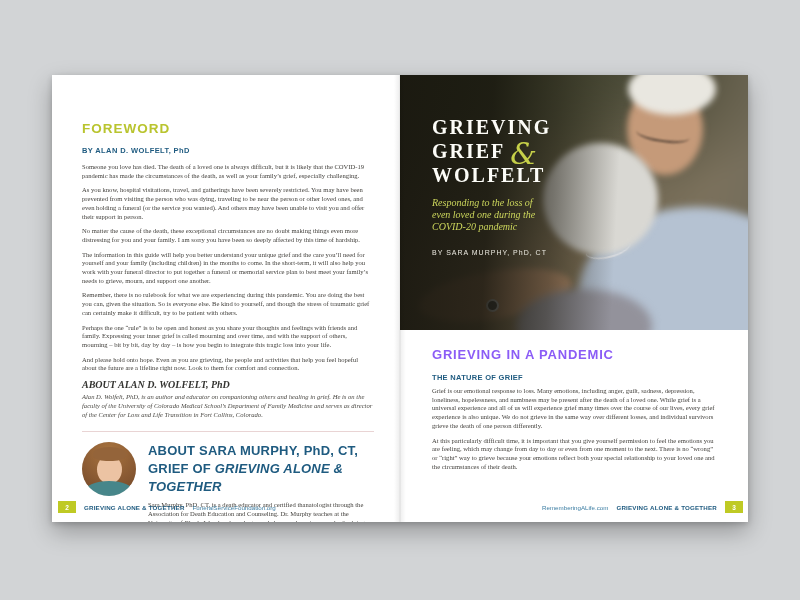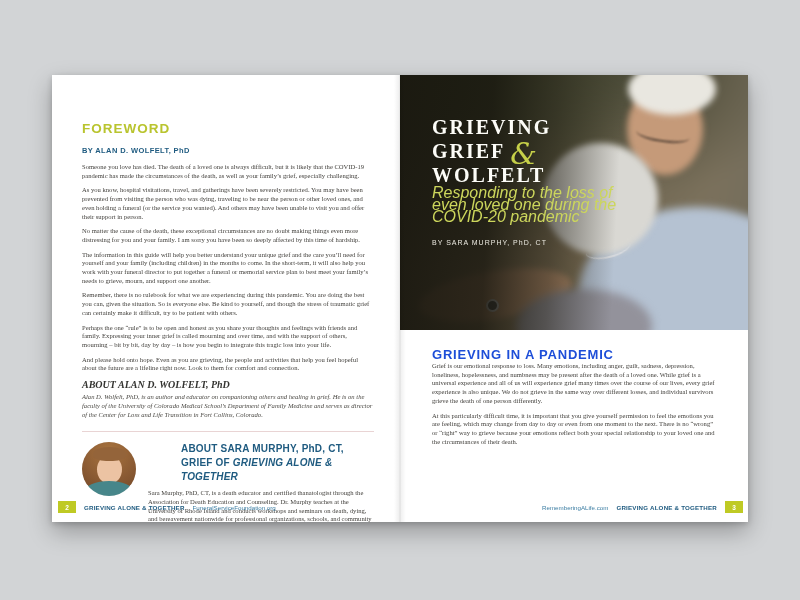--- a/index.html
+++ b/index.html
@@ -30,21 +30,21 @@
             background:#e9e4de; flex:none; }
   .avatar-hair { position:absolute; left:-5px; top:-7px; width:64px; height:58px; border-radius:50%;
                  background:radial-gradient(circle at 50% 30%, #a8743f 0%, #8a5a33 55%, #6e4526 100%); }
   .avatar-face { position:absolute; left:15px; top:13px; width:25px; height:29px; border-radius:50%;
                  background:#ecc3a3; }
   .avatar-bangs { position:absolute; left:11px; top:5px; width:33px; height:14px;
                   border-radius:50% 50% 40% 40%; background:#94643a; }
   .avatar-top { position:absolute; bottom:-5px; left:3px; width:48px; height:20px;
                 border-radius:50% 50% 0 0; background:#47868a; }
   .sara-text { flex:1; }
-  .sara-h { color:#1f5b80; font-size:10px; font-weight:bold; line-height:1.4; letter-spacing:0.2px;margin-left:33px; }
+  .sara-h { color:#1f5b80; font-size:13px; font-weight:bold; line-height:1.4; letter-spacing:0.2px; }
   .sara-h .it { font-style:italic; }
   .sara-t { font-family:"Liberation Serif", serif; font-size:6.6px; line-height:1.35;
             color:#44423e; margin-top:5px; }
 
   
   .footer { position:absolute; bottom:9px; display:flex; align-items:center; gap:8px; z-index:4; }
   .footer-left { left:6px; }
   .footer-right { right:5px; }
   .pagenum { width:18px; height:12px; background:#bfca24; color:#ffffff; font-size:6.5px;
              font-weight:bold; display:flex; align-items:center; justify-content:center; }
@@ -76,26 +76,26 @@
            background:#3a3f45; border:2px solid #c9ccd1; filter:blur(0.5px); }
   .cover-shade { position:absolute; inset:0;
            background:linear-gradient(93deg, rgba(25,23,15,0.95) 0%, rgba(25,23,15,0.88) 26%,
                        rgba(33,30,21,0.55) 44%, rgba(0,0,0,0) 62%); }
   .cover-text { position:absolute; left:32px; top:40px; z-index:3; }
   .cv-title { font-family:"Liberation Serif", serif; font-weight:bold; color:#fdfdf8;
               font-size:20px; line-height:24px; letter-spacing:2px; }
   .cv-amp { font-family:"DejaVu Serif", serif; font-style:italic; font-weight:normal;
             color:#c6d049; font-size:30px; line-height:0; letter-spacing:0;
             position:relative; top:6px; margin-left:5px; }
-  .cv-sub { font-family:Liberation Sans, sans-serif; font-style:italic; color:#ccd65c;
-            font-size:16px; line-height:12px; }
+  .cv-sub { font-family:Liberation Serif, serif; font-style:italic; color:#ccd65c;
+            font-size:10px; line-height:12px; margin-top:10px; }
   .cv-by { color:#eae8df; font-size:7px; letter-spacing:1px; margin-top:16px; }
 
   .section { position:absolute; left:32px; top:272px; right:28px; }
-  .h-section { color:#1d4ed8; font-size:13px; font-weight:bold; letter-spacing:0.8px; }
+  .h-section { color:#8b5cf6; font-size:13px; font-weight:bold; letter-spacing:0.8px; }
   .h-sub { color:#1f5b80; font-size:7.5px; font-weight:bold; letter-spacing:0.3px; margin:11px 0 5px 0; }
   .section p { font-family:"Liberation Serif", serif; font-size:6.6px; line-height:1.32;
                color:#44423e; margin-bottom:6px; }
 </style>
 </head>
 <body>
 
 <div class="spread">
 
   <div class="page page-left">
@@ -165,20 +165,21 @@
           <span>Responding to the loss of</span><br>
           <span>even loved one during the</span><br>
           <span>COVID-20 pandemic</span>
         </div>
         <div class="cv-by">BY SARA MURPHY, PhD, CT</div>
       </div>
     </div>
 
     <div class="section">
       <div class="h-section">GRIEVING IN A PANDEMIC</div>
+      <div class="h-sub">THE NATURE OF GRIEF</div>
       <p>Grief is our emotional response to loss. Many emotions, including anger, guilt, sadness, depression, loneliness, hopelessness, and numbness may be present after the death of a loved one. While grief is a universal experience and all of us will experience grief many times over the course of our lives, every grief experience is also unique. We do not grieve in the same way over different losses, and individual survivors grieve the death of one person differently.</p>
       <p>At this particularly difficult time, it is important that you give yourself permission to feel the emotions you are feeling, which may change from day to day or even from one moment to the next. There is no “wrong” or “right” way to grieve because your emotions reflect both your special relationship to your loved one and the circumstances of their death.</p>
     </div>
 
     <div class="footer footer-right">
       <div class="f-site">RememberingALife.com</div>
       <div class="f-title">GRIEVING ALONE &amp; TOGETHER</div>
       <div class="pagenum">3</div>
     </div>
   </div>

